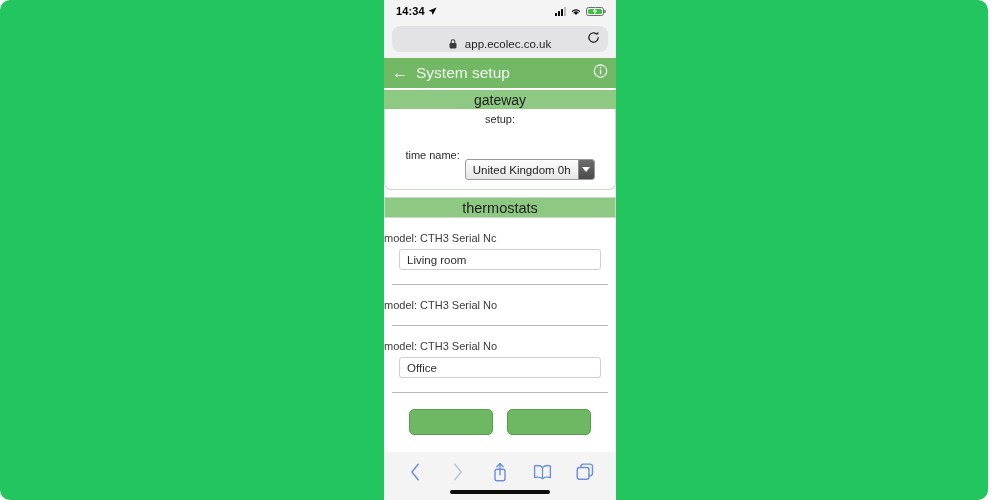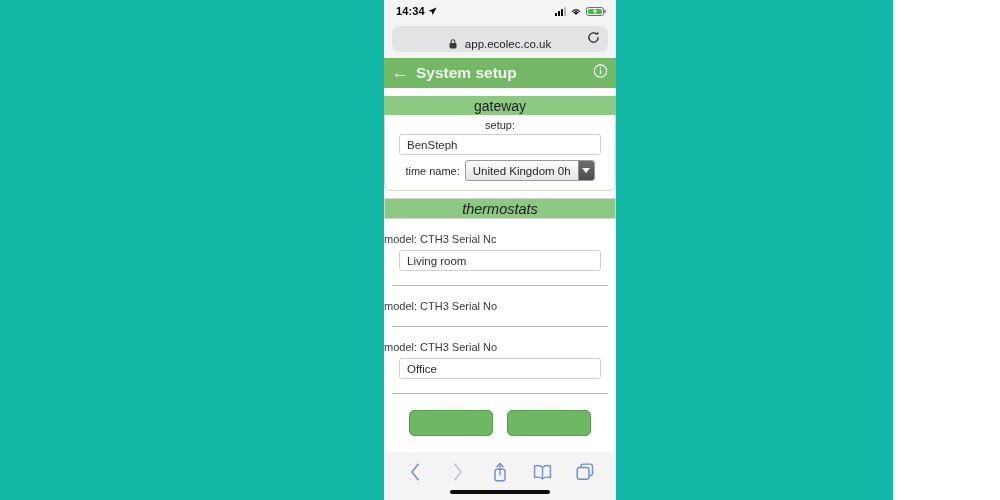--- a/index.html
+++ b/index.html
@@ -4,22 +4,23 @@
 <style>
   * { box-sizing: border-box; margin: 0; padding: 0; }
   html, body {
     width: 1000px; height: 500px;
     background: #ffffff;
     font-family: "Liberation Sans", sans-serif;
     overflow: hidden;
   }
   .canvas {
     position: relative;
-    width: 893px; height: 500px;
-    background: #14b8a6;
+    width: 988px; height: 500px;
+    background: #22c55e;
+    border-radius: 10px;
   }
   
   .phone {
     position: absolute;
     left: 384px; top: 0;
     width: 232px; height: 500px;
     background: #ffffff;
     overflow: hidden;
   }
   
@@ -92,27 +93,27 @@
     height: 30px;
     display: flex; align-items: center;
     padding: 0 8px;
     gap: 8px;
     position: relative;
   }
   .back-arrow { color: #ffffff; font-size: 16px; line-height: 1; }
   .app-title {
     color: #f1f7ef;
     font-size: 15.5px;
-    font-weight: bold;
+    font-weight: normal;
   }
   .info-icon { position: absolute; right: 8px; top: 50%; transform: translateY(-50%); }
   
   .page {
     background: #ffffff;
-    padding: 8px 0 0 0;
+    padding: 2px 0 0 0;
     height: 396px;
     position: relative;
   }
   .card {
     margin: 0 0px;
     border: 1px solid #cfd8cb;
     border-top: none;
     border-radius: 0 0 7px 7px;
     background: #ffffff;
     padding-bottom: 7px;
@@ -149,20 +150,21 @@
   }
   .tz-row { padding-top: 5px; padding-bottom: 2px; }
   .select {
     display: inline-flex;
     align-items: stretch;
     height: 21px;
     border: 1px solid #9a9a9a;
     border-radius: 3px;
     background: linear-gradient(#fdfdfd, #e6e6e6);
     overflow: hidden;
+    margin-top: 29px;
   }
   .select-value {
     display: flex; align-items: center;
     padding: 0 7px;
     font-size: 11.5px;
     color: #1f1f1f;
   }
   .select-arrow {
     width: 16px;
     background: linear-gradient(#6e6e6e, #4a4a4a);
@@ -177,21 +179,20 @@
   }
   
   .thermo-section { margin-top: 7px; }
   .thermo-head {
     background: #8ec983;
     border: 1px solid #cfd8cb;
     height: 21px;
     display: flex; align-items: center; justify-content: center;
     color: #1d1d1d;
     font-size: 14.5px;
-    font-style: italic;
   }
   .thermo-item { padding-top: 14px; }
   .thermo-model {
     text-align: left;
     font-size: 11px;
     color: #3a3a3a;
     margin-bottom: 5px;
   }
   .divider {
     height: 1px;
@@ -296,21 +297,20 @@
     <div class="page">
 
       <div>
         <div class="section-head">
           <span>gateway</span>
         </div>
         <div class="card">
           <div class="field-row">
             <span class="field-label">setup:</span>
           </div>
-          <input class="text-input" type="text" value="BenSteph" style="">
           <div class="field-row tz-row">
             <span class="field-label">time name:</span>
             <span class="select">
               <span class="select-value">United Kingdom 0h</span>
               <span class="select-arrow">
                   <span class="caret"></span>
                 </span>
             </span>
           </div>
         </div>

